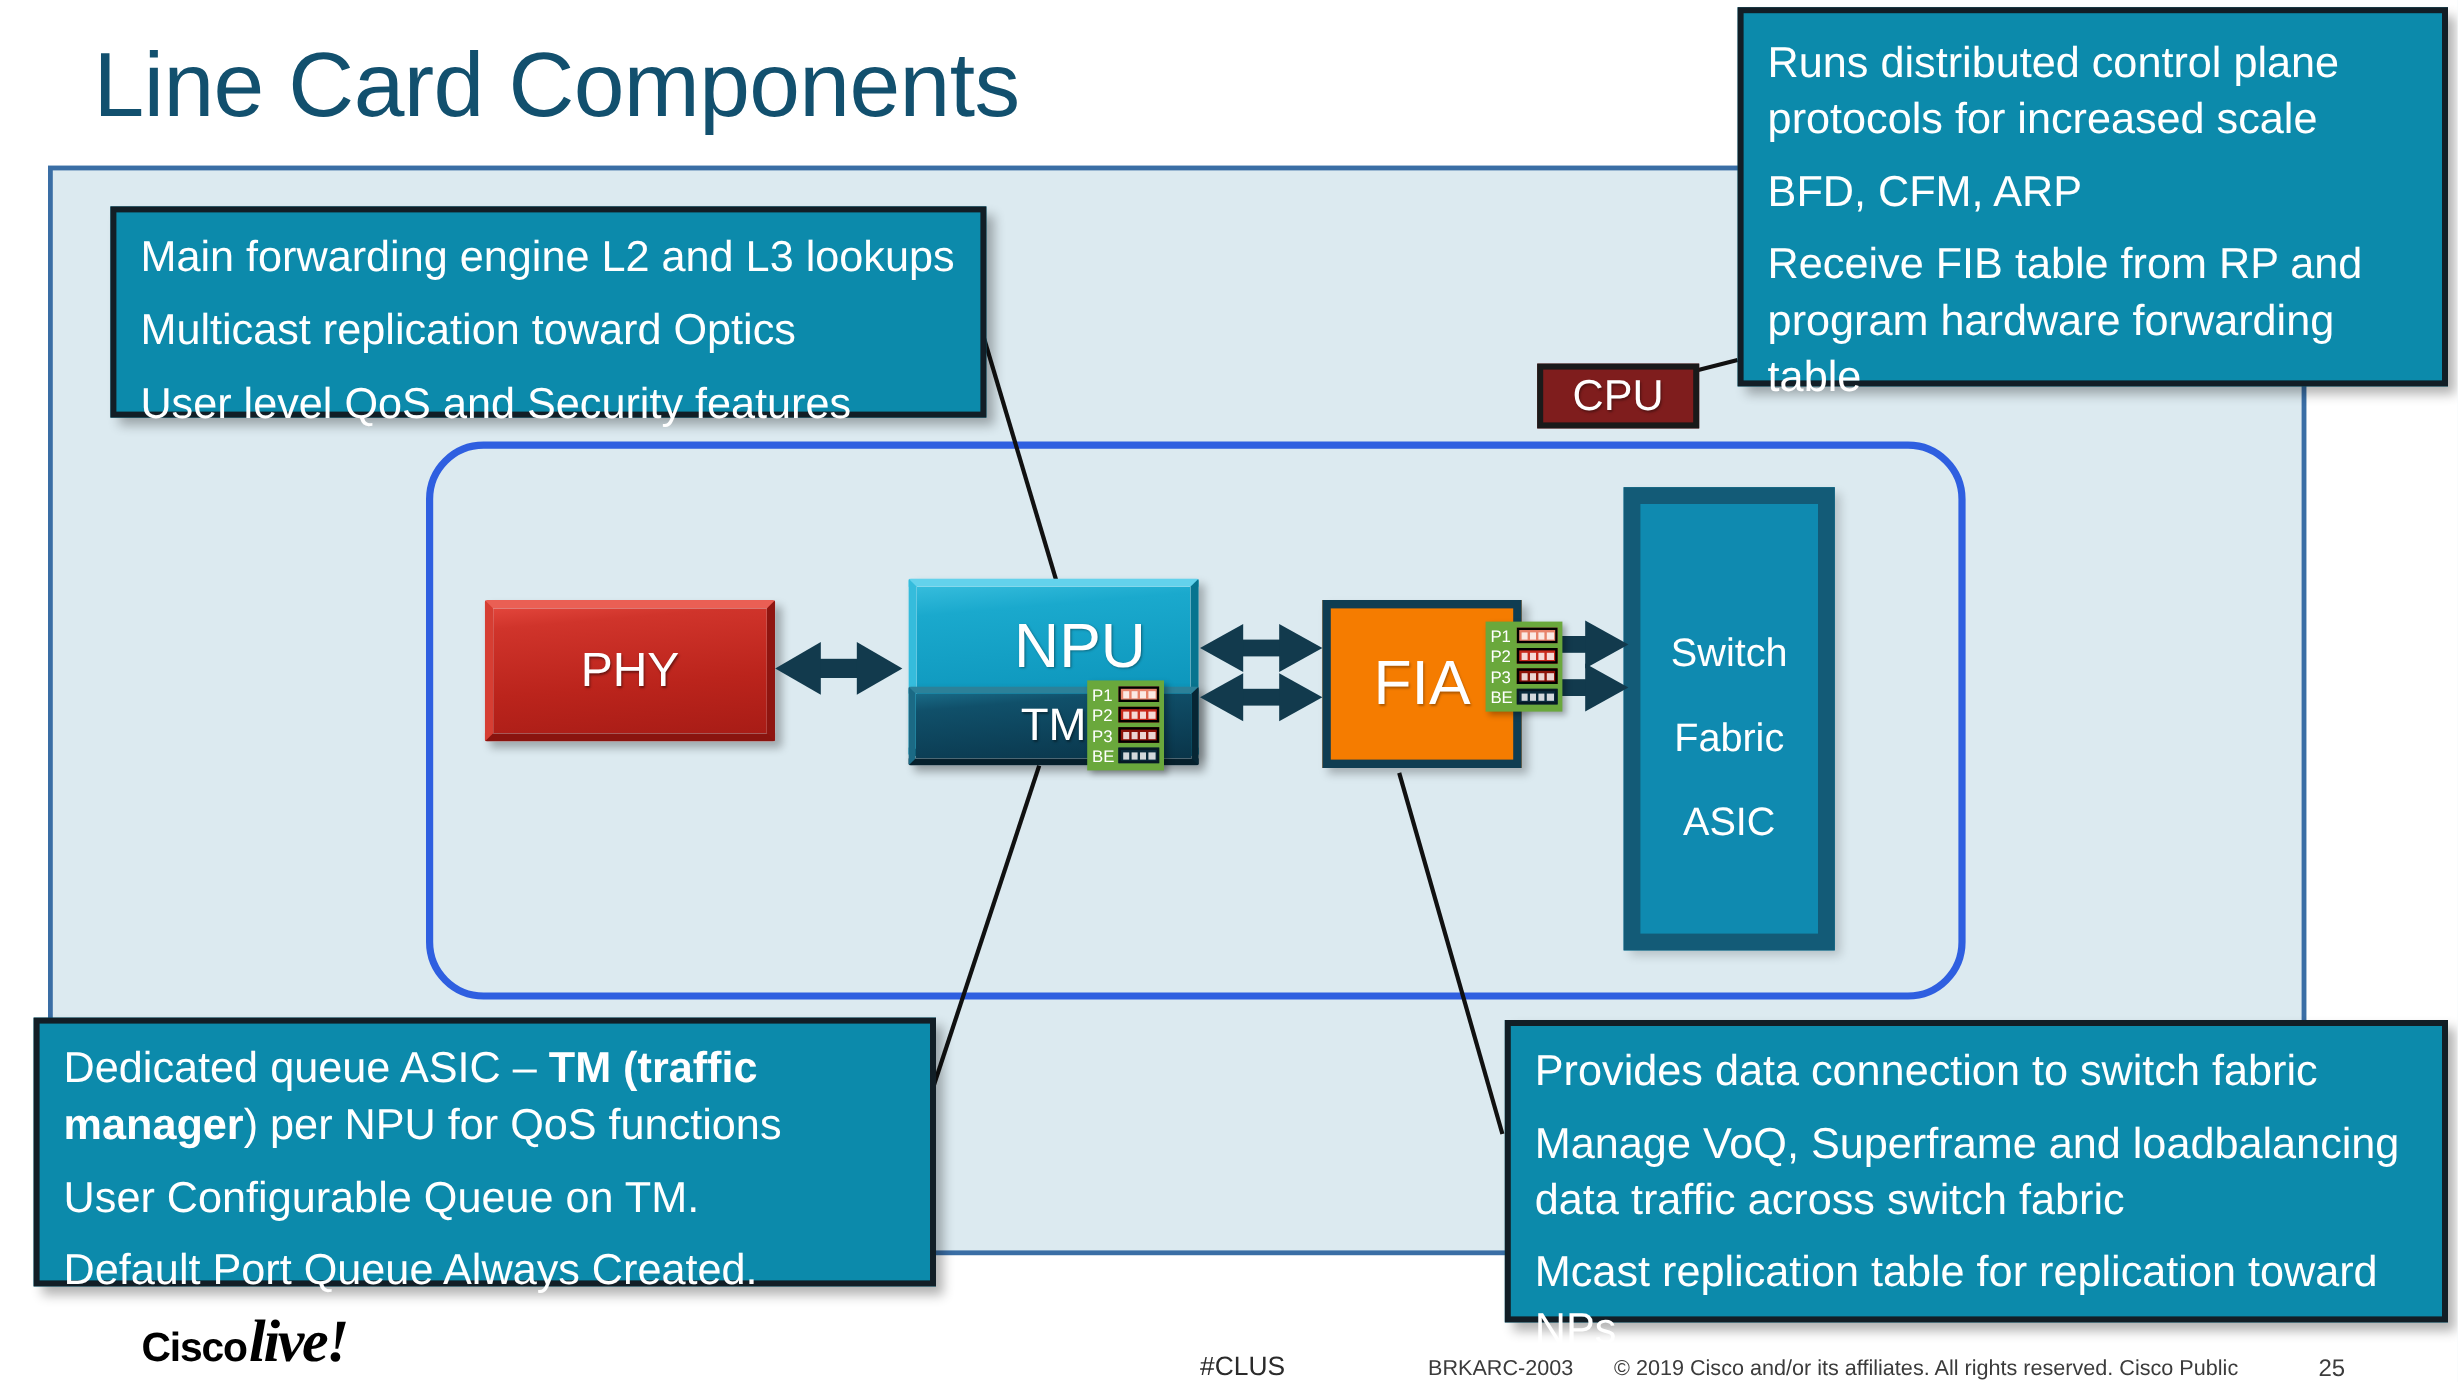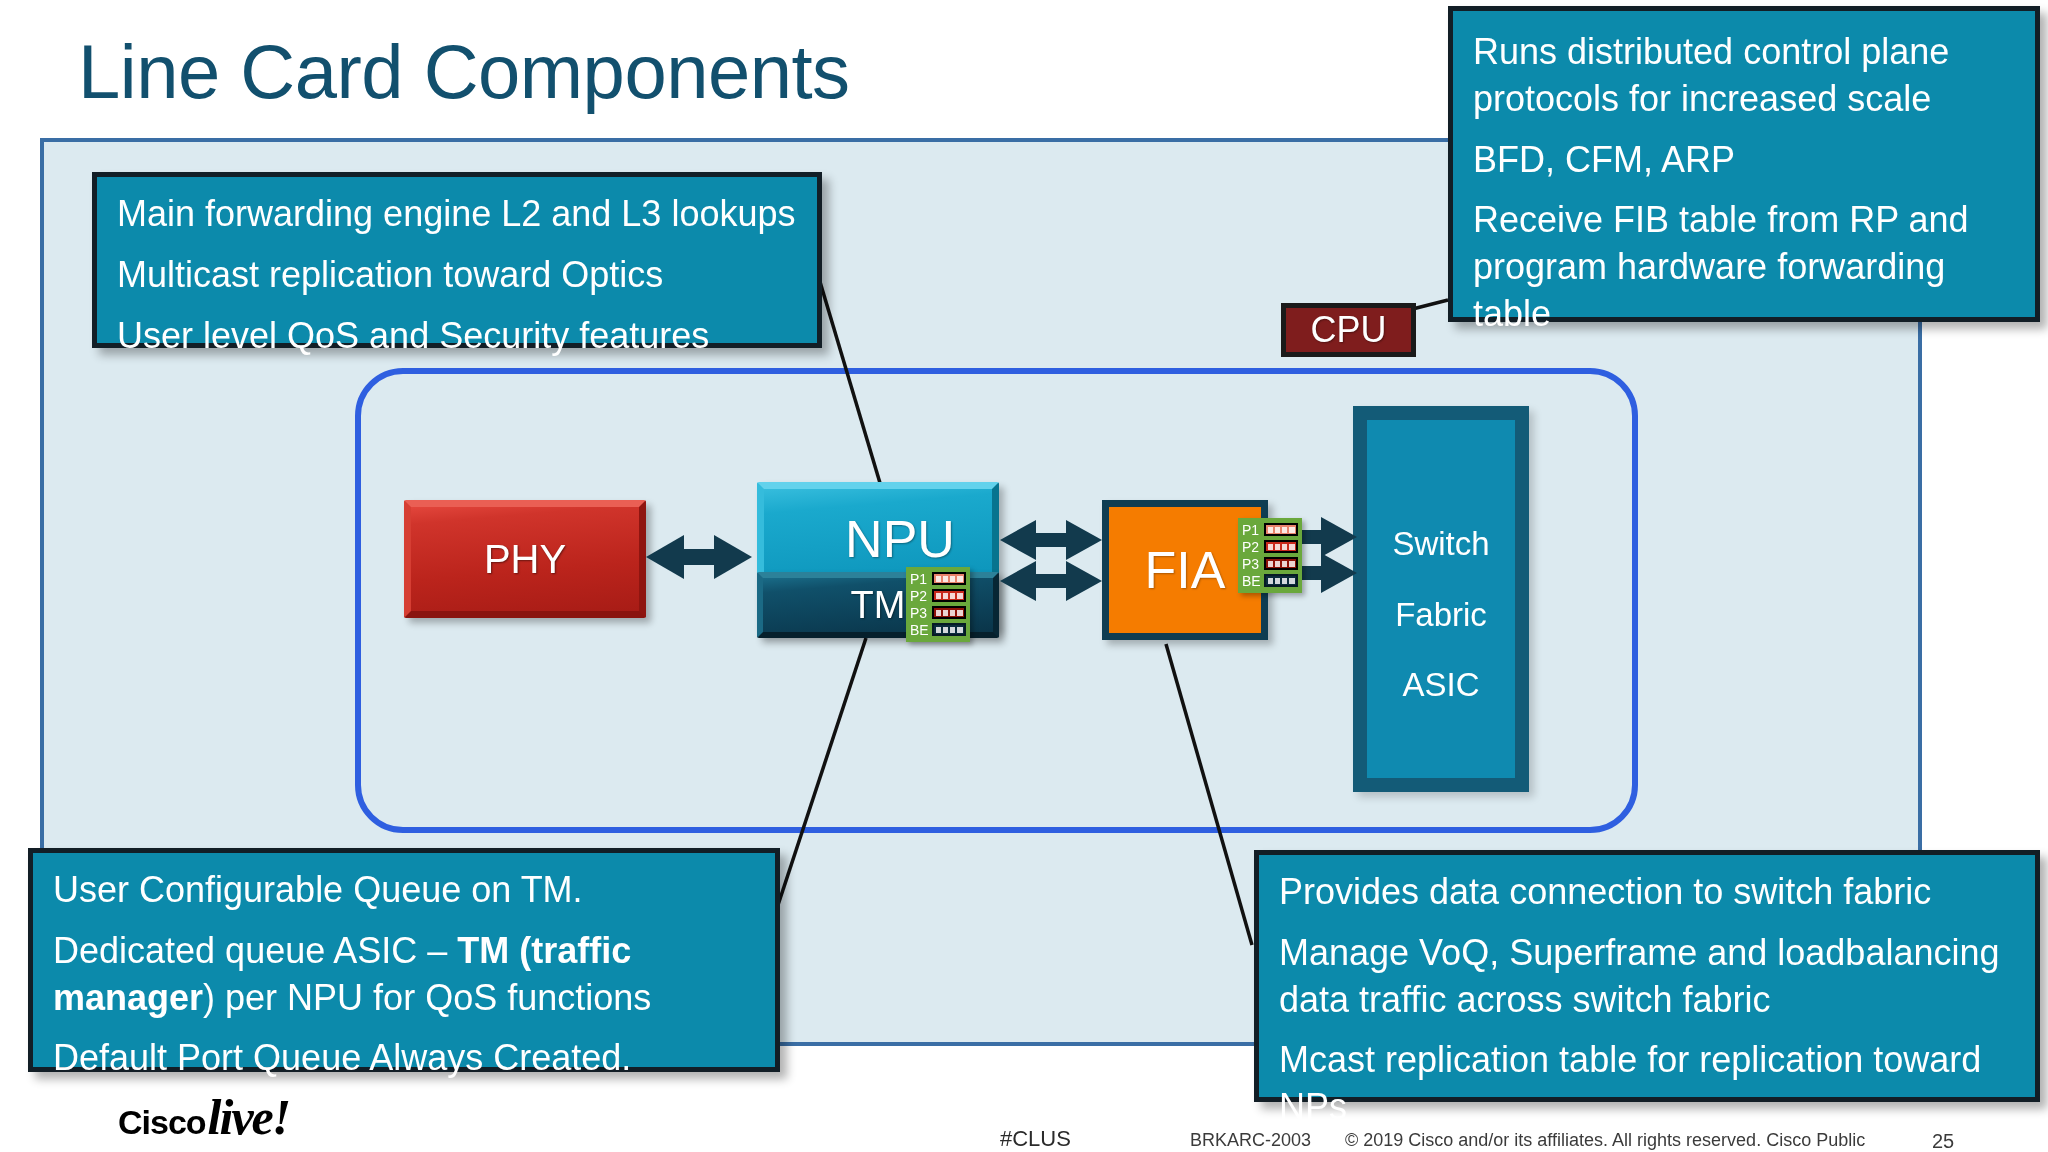--- a/index.html
+++ b/index.html
@@ -460,22 +460,22 @@
   <p>User level QoS and Security features</p>
 </div>
 
 <div class="callout" id="callout-cpu">
   <p>Runs distributed control plane protocols for increased scale</p>
   <p>BFD, CFM, ARP</p>
   <p>Receive FIB table from RP and program hardware forwarding table</p>
 </div>
 
 <div class="callout" id="callout-tm">
+  <p><span>Dedicated queue ASIC – </span><b>TM (traffic manager</b><span>) per NPU for QoS functions</span></p>
   <p>User Configurable Queue on TM.</p>
-  <p><span>Dedicated queue ASIC – </span><b>TM (traffic manager</b><span>) per NPU for QoS functions</span></p>
   <p>Default Port Queue Always Created.</p>
 </div>
 
 <div class="callout" id="callout-fia">
   <p>Provides data connection to switch fabric</p>
   <p>Manage VoQ, Superframe and loadbalancing data traffic across switch fabric</p>
   <p>Mcast replication table for replication toward NPs</p>
 </div>
 
 <div id="footer-bar"></div>

